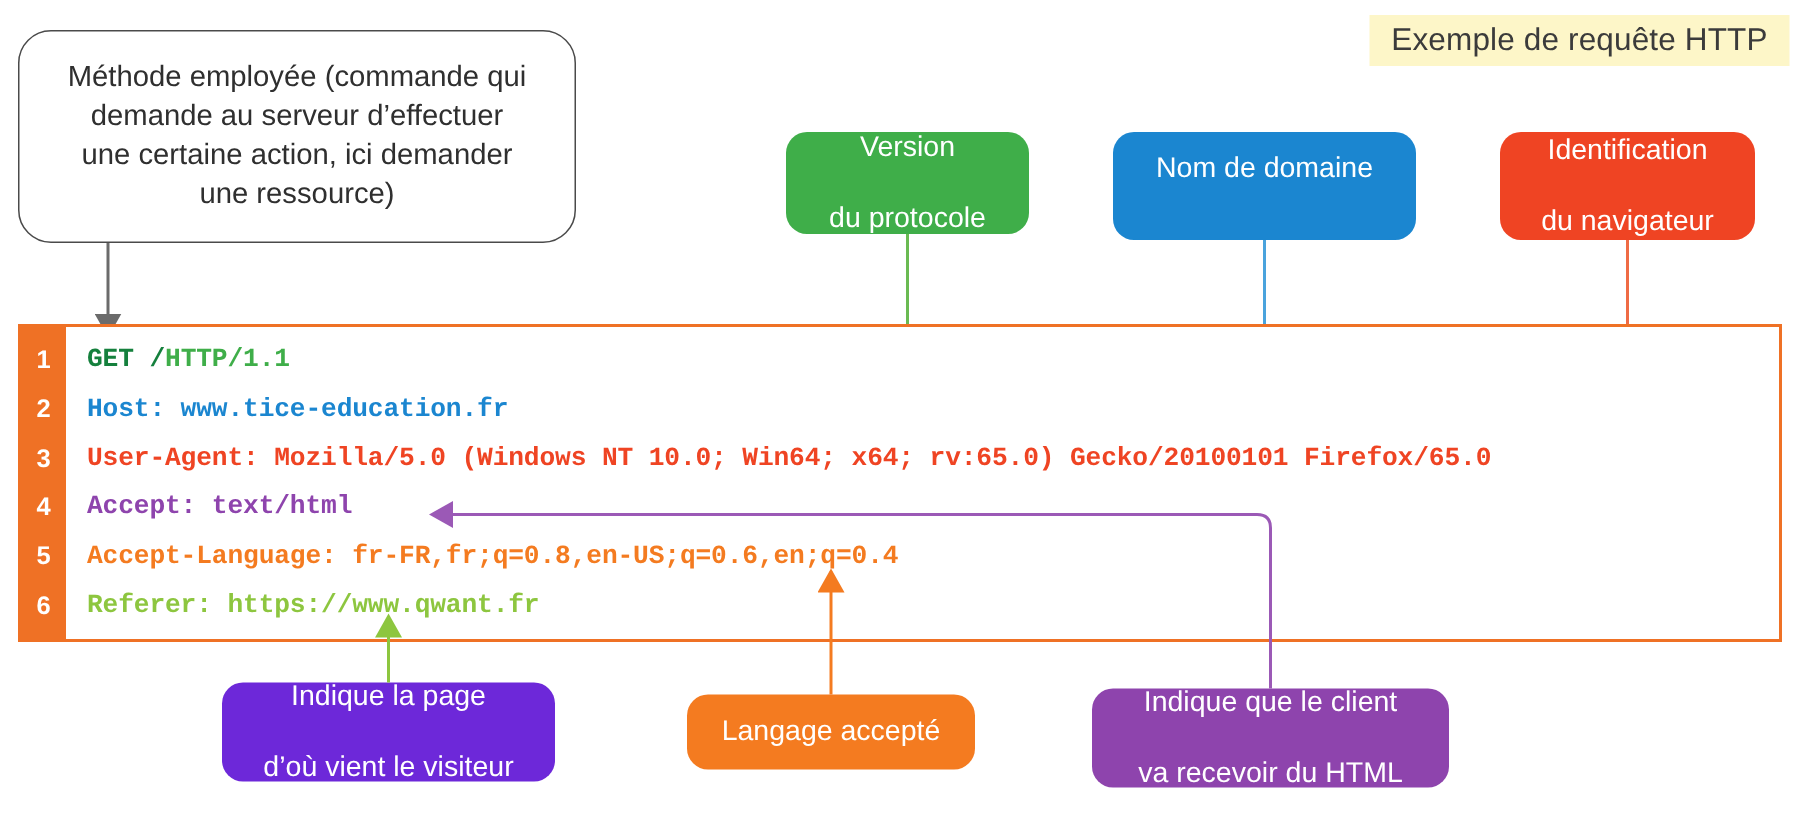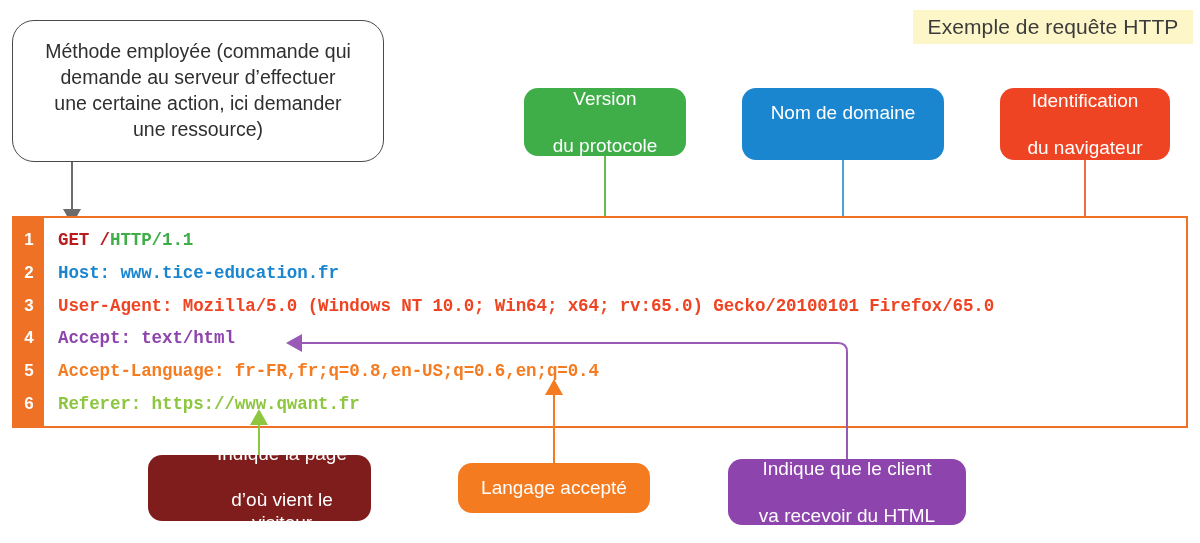--- a/index.html
+++ b/index.html
@@ -46,21 +46,21 @@
     display:flex;align-items:center;justify-content:center;
     text-align:center;color:#ffffff;
     font-size:19px;line-height:1.22;
     z-index:5;
   }
   .cal span{display:block;padding:0 12px;}
 
   #cal-version   {left:524px;top:88px;width:162px;height:68px;background:#3fae49;}
   #cal-domain    {left:742px;top:88px;width:202px;height:72px;background:#1b86d0;}
   #cal-browser   {left:1000px;top:88px;width:170px;height:72px;background:#ef4423;}
-  #cal-referer   {left:148px;top:455px;width:178px;height:66px;background:#7f1d1d;padding-left:45px;}
+  #cal-referer   {left:148px;top:455px;width:222px;height:66px;background:#6d28d9;}
   #cal-langue    {left:458px;top:463px;width:192px;height:50px;background:#f47b20;}
   #cal-accept    {left:728px;top:459px;width:238px;height:66px;background:#8e44ad;}
 
   
   .code-block{
     position:absolute;left:12px;top:216px;
     width:1176px;height:212px;
     border:2px solid #ef7125;
     background:#ffffff;
     display:flex;
@@ -79,21 +79,21 @@
   }
   .lines{
     flex:1;display:flex;flex-direction:column;justify-content:center;
     padding:6px 0 6px 14px;box-sizing:border-box;
   }
   .lines .ln{
     flex:1;display:flex;align-items:center;
     font-family:"Liberation Mono","DejaVu Sans Mono",monospace;
     font-size:17.5px;font-weight:bold;white-space:pre;letter-spacing:-0.1px;
   }
-  .c-black {color:#b91c1c;}
+  .c-black {color:#15803d;}
   .c-green {color:#3fae49;}
   .c-blue  {color:#1b86d0;}
   .c-red   {color:#ef4423;}
   .c-purple{color:#8e44ad;}
   .c-orange{color:#f47b20;}
   .c-lgreen{color:#8dc63f;}
 </style>
 </head>
 <body>
 

